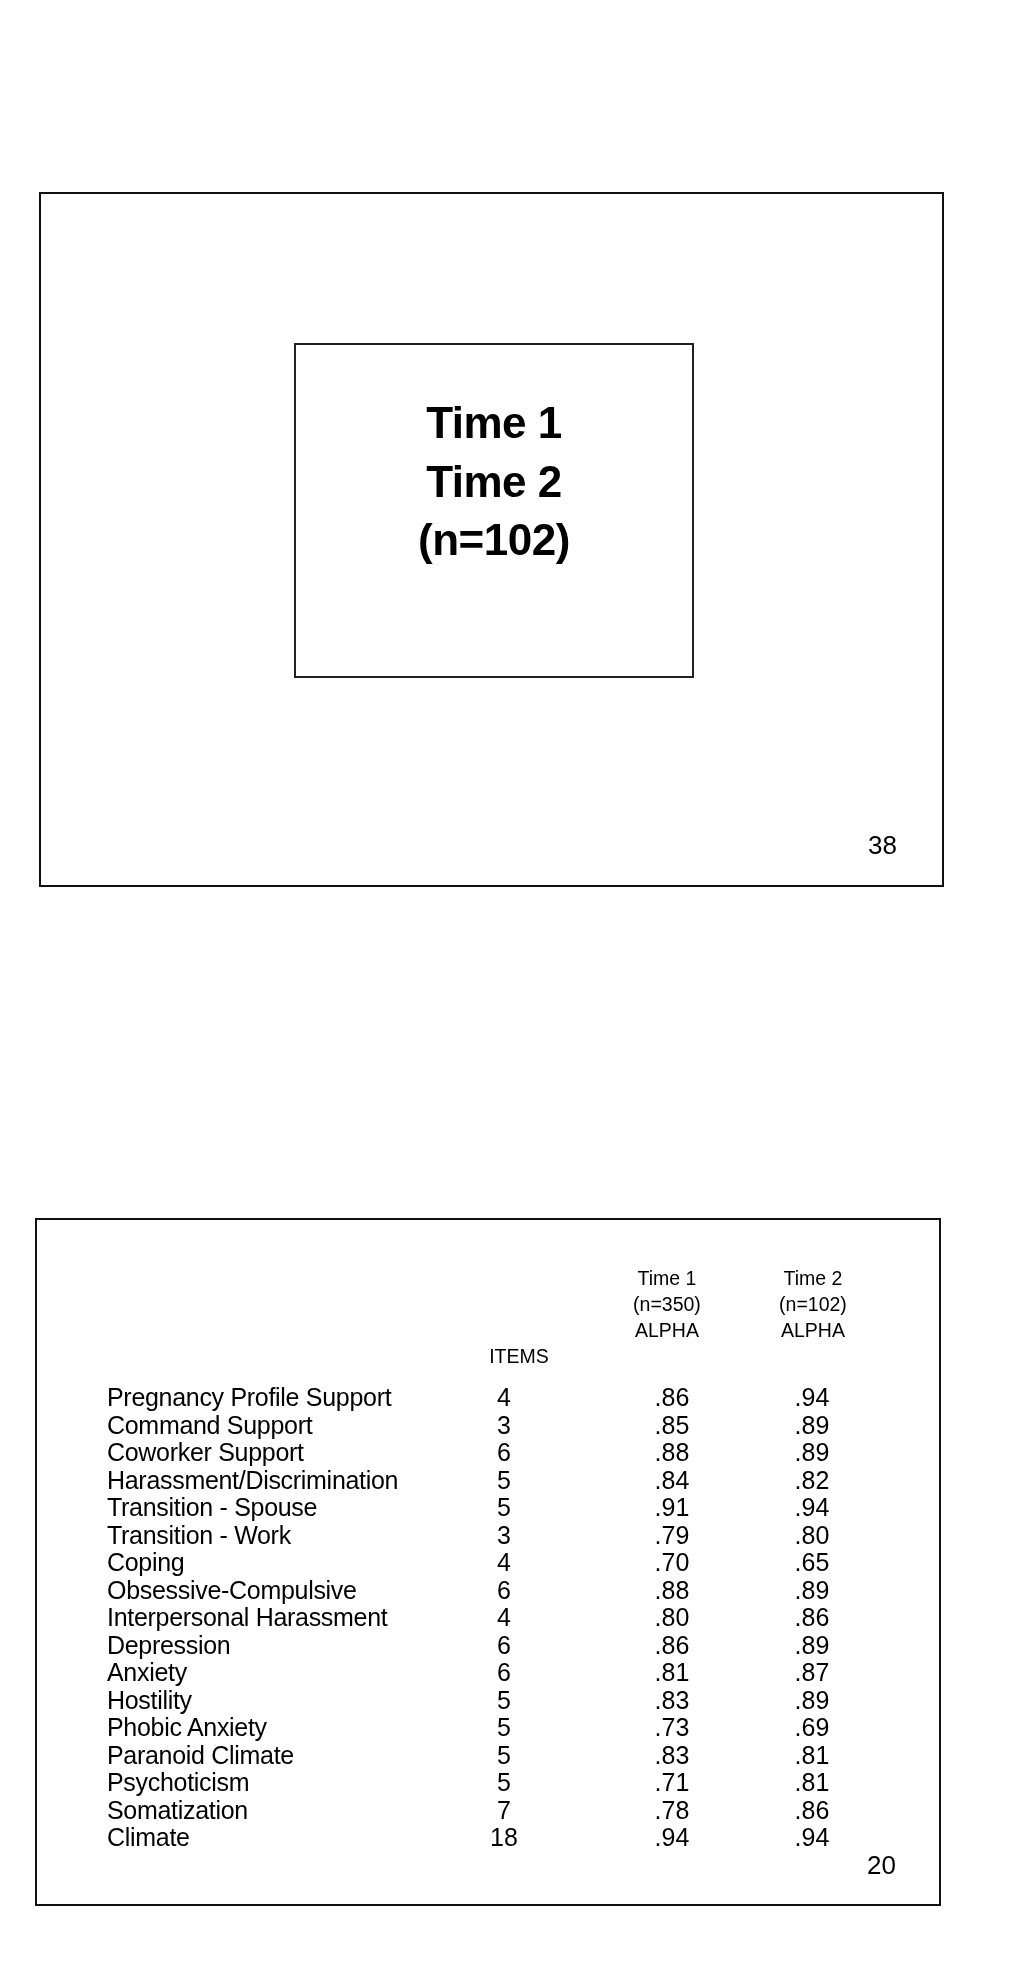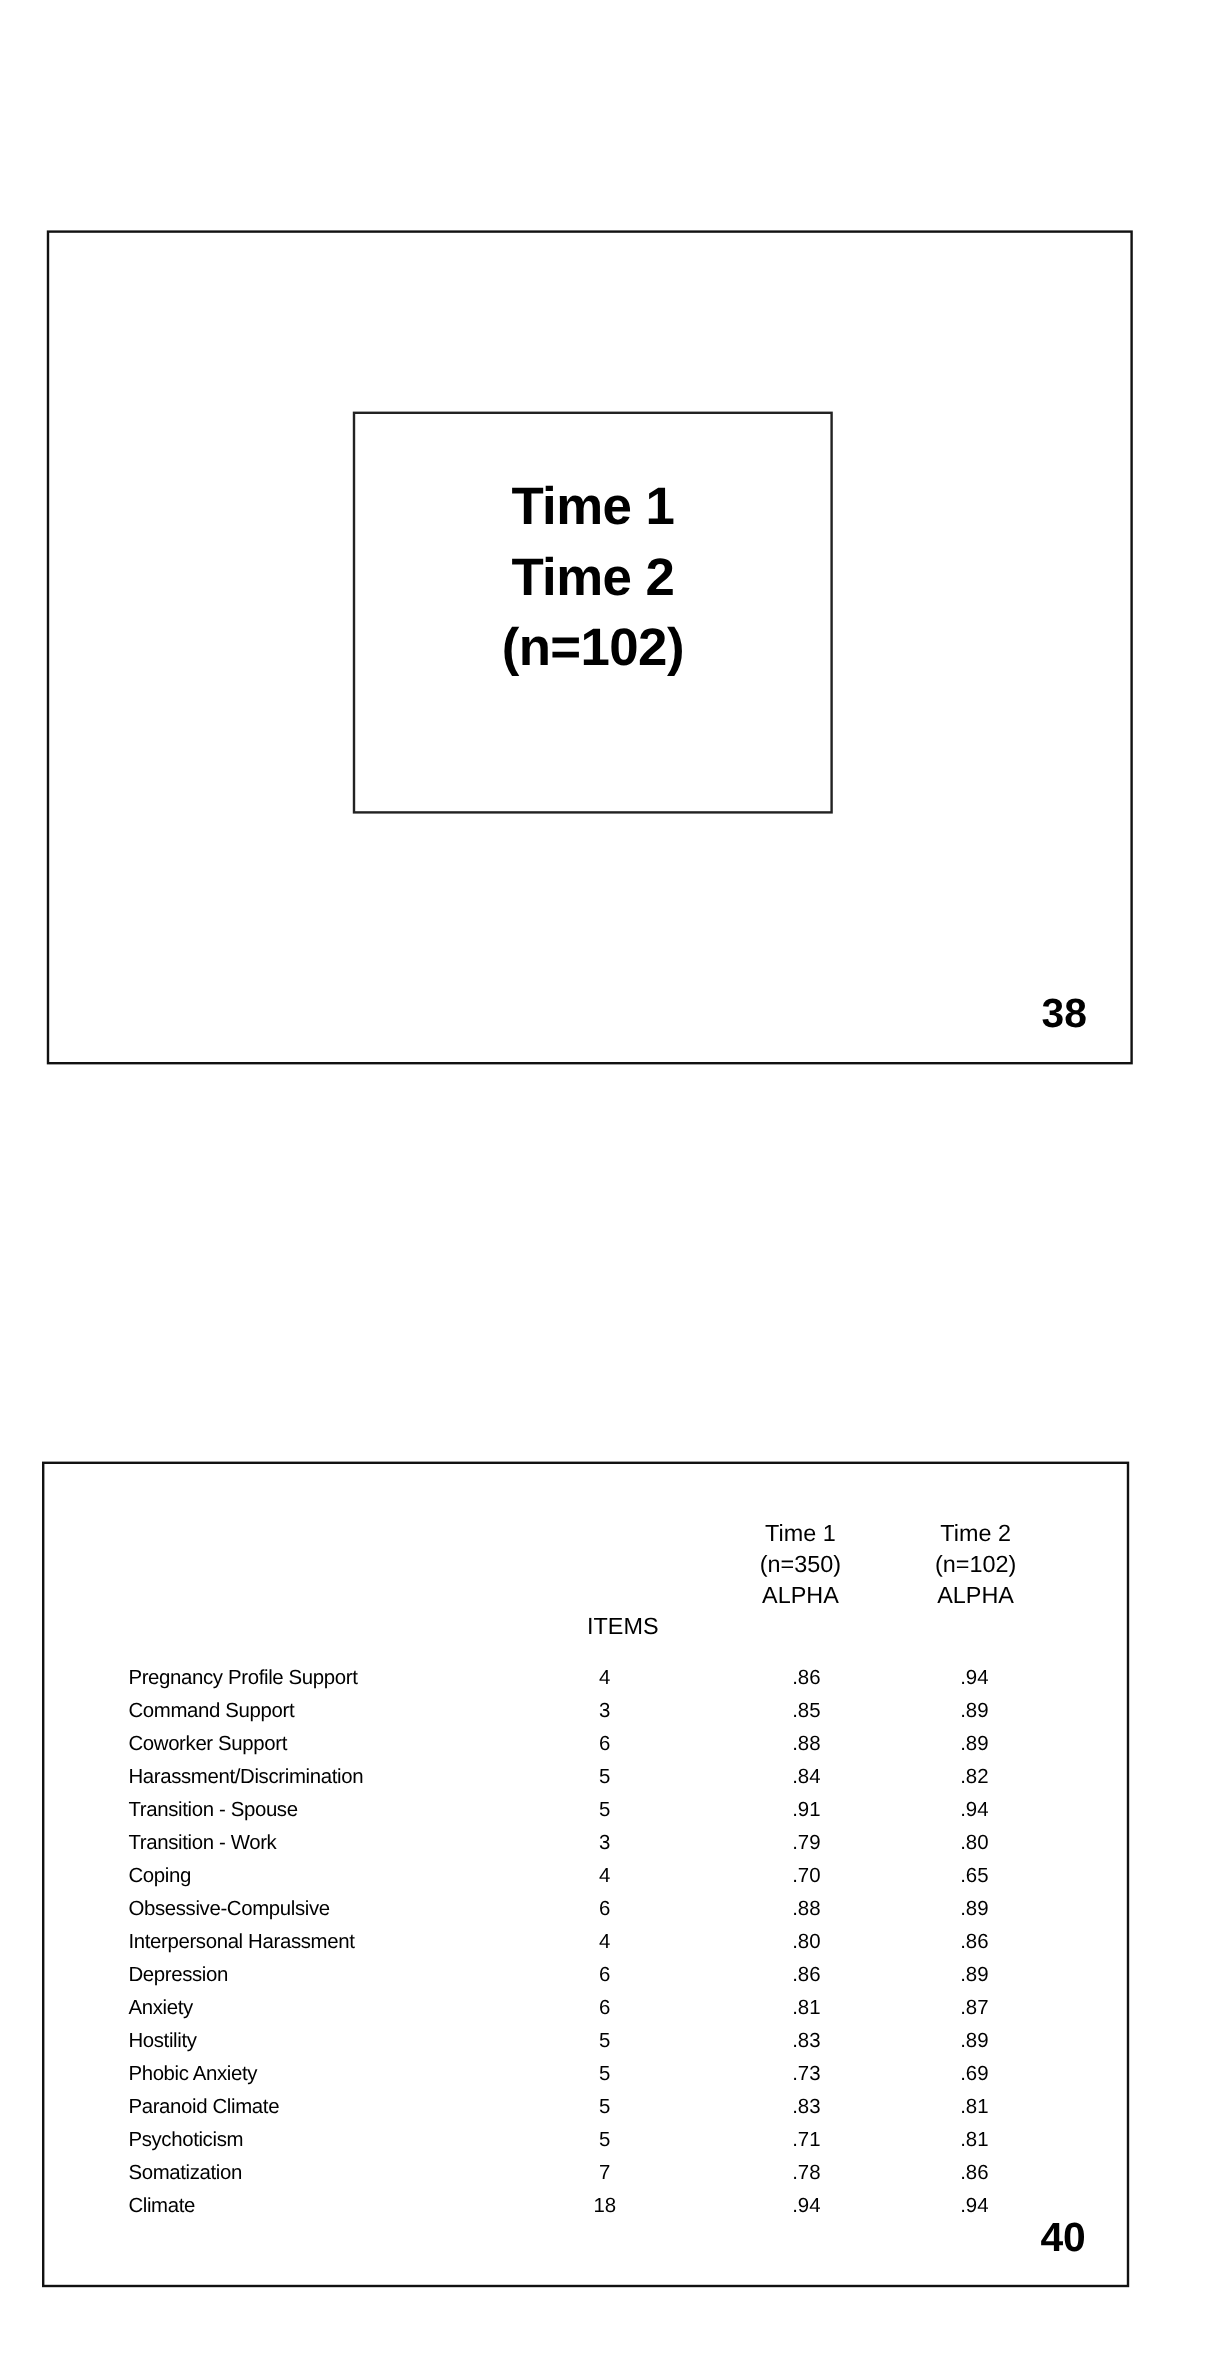--- a/index.html
+++ b/index.html
@@ -5,32 +5,32 @@
   html, body { margin: 0; padding: 0; background: #ffffff; }
   body { width: 1014px; height: 1963px; position: relative; overflow: hidden;
          font-family: "Liberation Sans", "DejaVu Sans", sans-serif; color: #000; }
   .frame { position: absolute; border: 2px solid #111; box-sizing: border-box; background: #fff; }
   #slide-38 { left: 39px; top: 192px; width: 905px; height: 695px; }
   #title-box { position: absolute; left: 253px; top: 149px; width: 400px; height: 335px;
                border: 2px solid #222; box-sizing: border-box; }
   .title-lines { position: absolute; left: 0; right: 0; top: 49px; text-align: center;
                  font-weight: bold; font-size: 44px; line-height: 58.5px; letter-spacing: -0.5px; }
   .title-lines div { white-space: nowrap; }
-  .page-num { position: absolute; font-weight: bold; font-size: 34px; line-height: 26px; }
+  .page-num { position: absolute; font-weight: normal; font-size: 26px; line-height: 26px; }
   #slide-38 .page-num { left: 827px; top: 638px; }
 
   #slide-40 { left: 35px; top: 1218px; width: 906px; height: 688px; }
   #slide-40 .page-num { left: 830px; top: 632px; }
   .hdr { position: absolute; font-size: 19.5px; line-height: 26px; text-align: center; white-space: nowrap; }
   .hdr div { height: 26px; }
   #hdr-items { left: 432px; top: 93px; width: 100px; margin-top: 30px; }
   #hdr-t1 { left: 580px; top: 45px; width: 100px; }
   #hdr-t2 { left: 726px; top: 45px; width: 100px; }
   .rows { position: absolute; left: 0; top: 164px; width: 100%; }
-  .row { position: relative; height: 27.5px; font-size: 17px; line-height: 27.5px; white-space: nowrap; }
+  .row { position: relative; height: 27.5px; font-size: 25px; line-height: 27.5px; white-space: nowrap; }
   .row span { position: absolute; top: 0; }
   .c-name { left: 70px; letter-spacing: -0.3px; }
   .c-items { left: 432px; width: 70px; text-align: center; }
   .c-t1 { left: 600px; width: 70px; text-align: center; }
   .c-t2 { left: 740px; width: 70px; text-align: center; }
 </style>
 </head>
 <body>
 
 <div class="frame" id="slide-38">
@@ -157,14 +157,14 @@
         <span class="c-t2">.86</span>
       </div>
       <div class="row">
         <span class="c-name">Climate</span>
         <span class="c-items">18</span>
         <span class="c-t1">.94</span>
         <span class="c-t2">.94</span>
       </div>
     </div>
 
-  <div class="page-num">40</div>
+  <div class="page-num">20</div>
 </div>
 
 </body></html>

